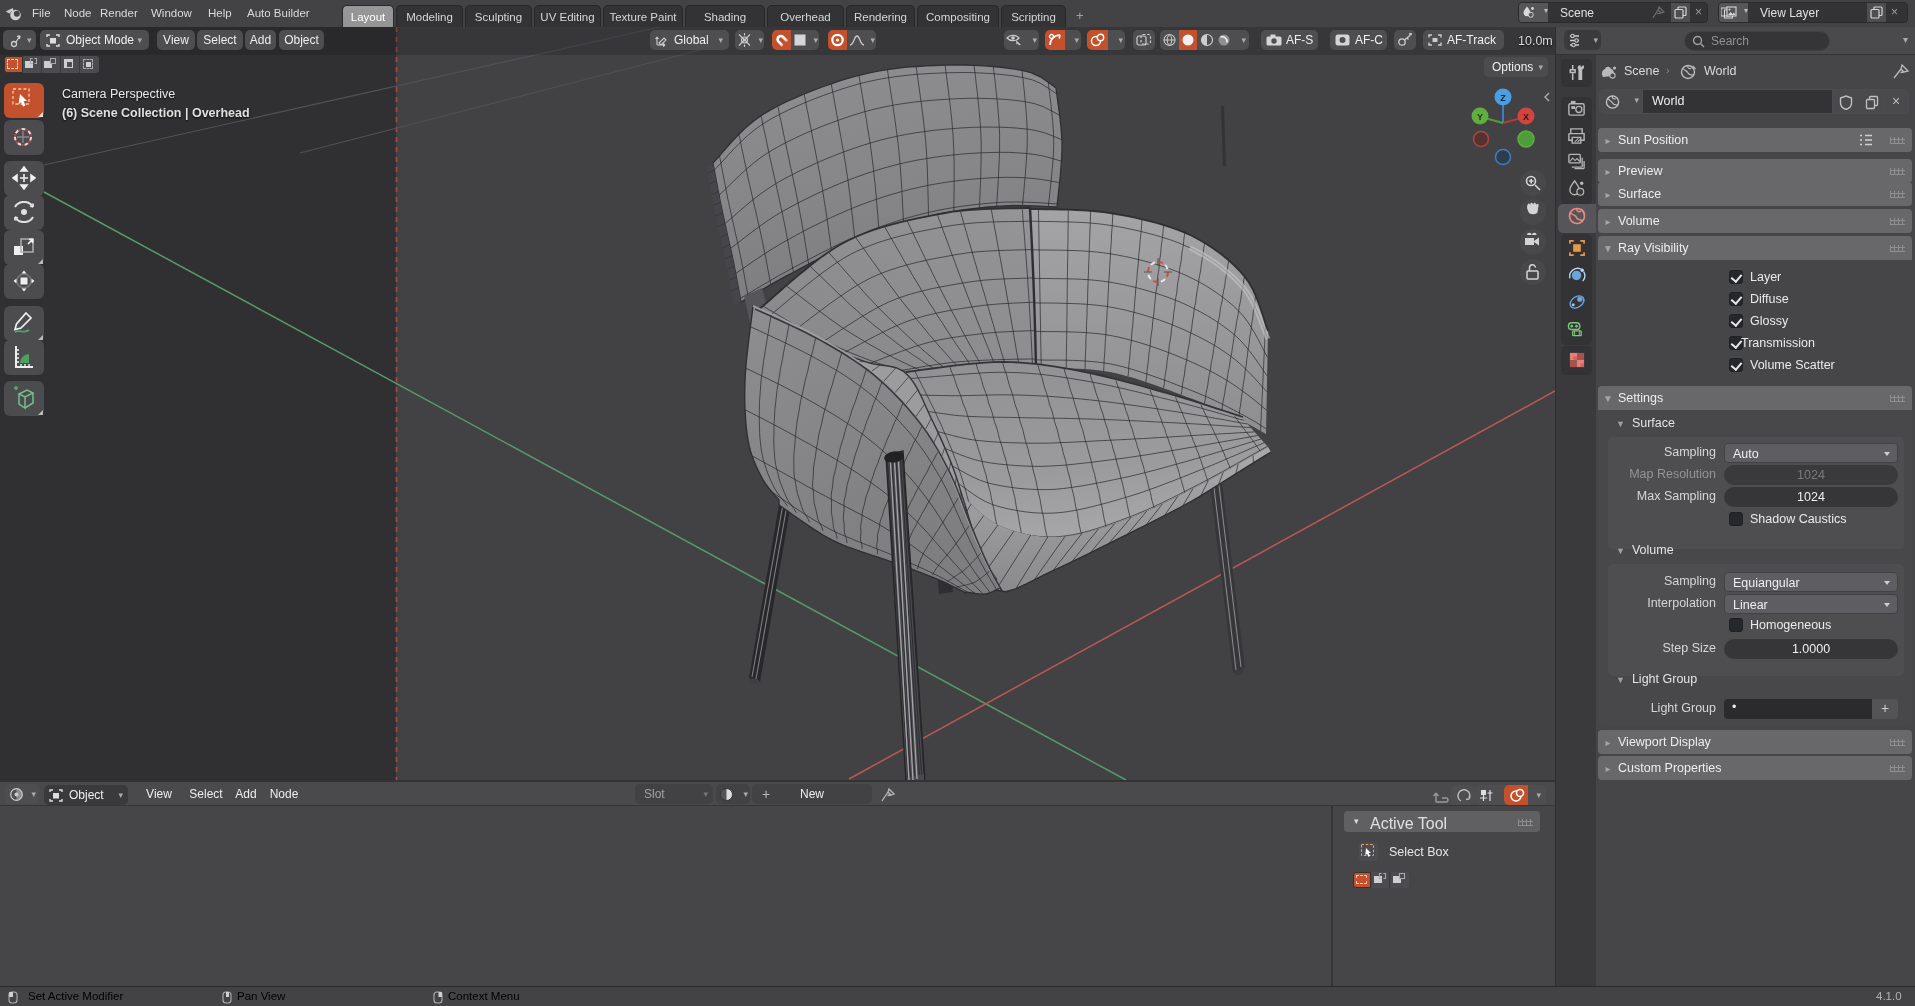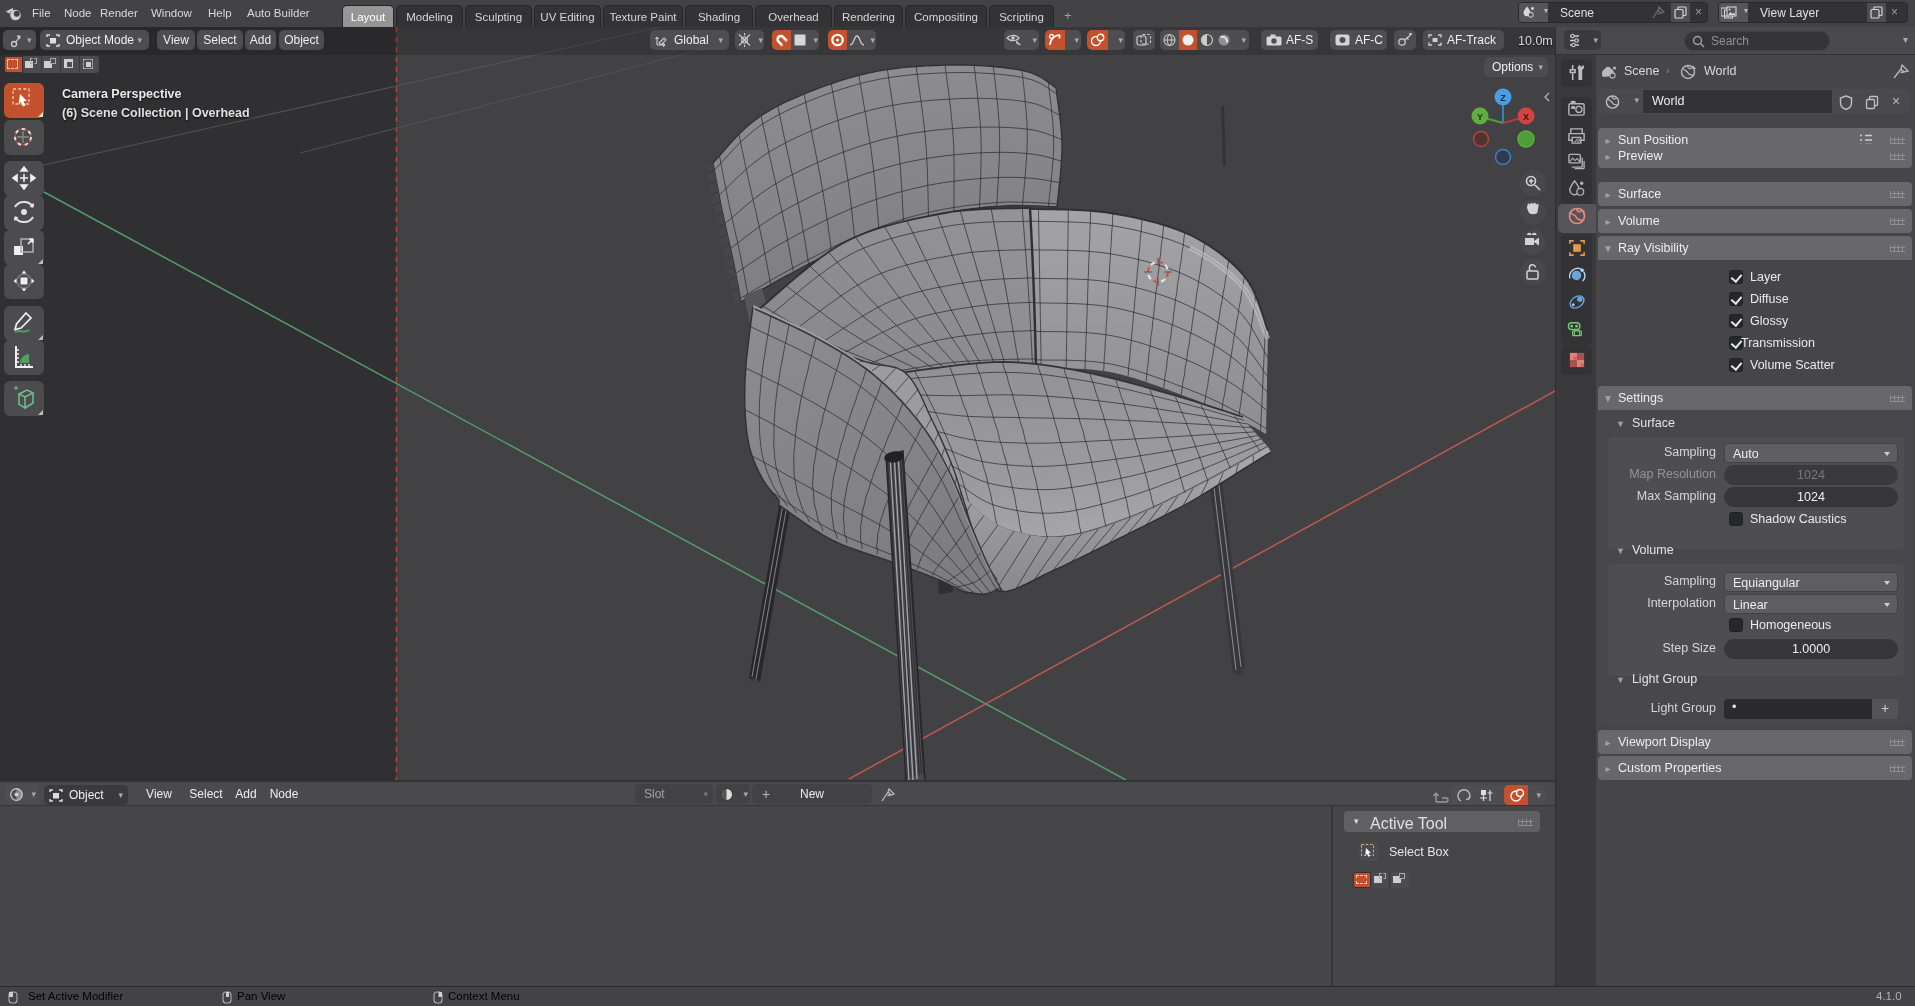--- a/index.html
+++ b/index.html
@@ -49,21 +49,21 @@
  <div class="menu" style="left:100px">Render</div>
  <div class="menu" style="left:151px">Window</div>
  <div class="menu" style="left:208px">Help</div>
  <div class="menu" style="left:247px">Auto Builder</div>
  <div class="tabs">
   <div class="tab act" style="width:52px">Layout</div>
       <div class="tab" style="width:67px">Modeling</div>
       <div class="tab" style="width:67px">Sculpting</div>
   <div class="tab" style="width:67px">UV Editing</div>
       <div class="tab" style="width:80px">Texture Paint</div>
-      <div class="tab" style="width:68px">Shading</div>
+      <div class="tab" style="width:80px">Shading</div>
   <div class="tab" style="width:77px">Overhead</div>
       <div class="tab" style="width:69px">Rendering</div>
       <div class="tab" style="width:82px">Compositing</div>
   <div class="tab" style="width:65px">Scripting</div>
       <div class="tabplus">+</div>
  </div>
  <div class="abs" style="left:1518px;top:2px;width:190px;height:21px;background:#333335;border:1px solid #2a2a2c;border-radius:4px">
   <div class="abs" style="left:0;top:0;width:29px;height:19px;background:#565659;border-radius:3px 0 0 3px">
    <svg class="ico" style="left:2px;top:2px" width="18" height="15" viewBox="0 0 18 15">
           <path d="M6,1.5 C4,4 2.5,6 2.5,8 a3.5,3.2 0 0 0 7,0 C9.5,6 8,4 6,1.5 Z" fill="#d8d8d8"></path>
@@ -386,21 +386,21 @@
  <div style="position:absolute;left:8px;top:2px;width:6px;height:6px;border:1px dashed #aaa;background:#4c4c50"></div>
     </div>
 <div class="abs" style="left:61px;top:29px;width:19px;height:17px;background:#4c4c50;border-right:1px solid #3a3a3d">
  <div style="position:absolute;left:3px;top:3px;width:9px;height:9px;background:#cfcfcf"></div>
  <div style="position:absolute;left:6px;top:6px;width:5px;height:5px;border:1px dashed #555;background:#4c4c50"></div>
     </div>
 <div class="abs" style="left:80px;top:29px;width:19px;height:17px;background:#4c4c50;border-radius:0 3px 3px 0">
  <div style="position:absolute;left:3px;top:3px;width:10px;height:10px;border:1px dashed #aaa"></div>
  <div style="position:absolute;left:6px;top:6px;width:5px;height:5px;background:#cfcfcf"></div>
     </div>
-<div class="vptext" style="left:62px;top:60px;font-weight:bold;color:#eaeaea">Camera Perspective</div>
+<div class="vptext" style="left:62px;top:60px;font-weight:normal;color:#eaeaea">Camera Perspective</div>
 <div class="vptext" style="left:62px;top:79px;font-weight:bold;color:#e0e0e0">(6) Scene Collection | Overhead</div>
 
 <div class="tool act" style="top:56px">
       <svg class="ico" style="left:8px;top:5px" width="24" height="24" viewBox="0 0 24 24">
         <rect x="1" y="1" width="16" height="15" fill="none" stroke="#f5c9a4" stroke-width="1.3" stroke-dasharray="3 2.2"></rect>
         <path d="M8,6 L15,13 L11.5,13 L13.5,17.5 L11,18.5 L9,14 L6.5,16.5 Z" fill="#fff"></path>
       </svg>
       <div style="position:absolute;right:1px;bottom:1px;border-left:5px solid transparent;border-bottom:5px solid #f0e0d0"></div>
     </div>
 <div class="tool" style="top:93px">
@@ -703,21 +703,21 @@
   <div class="abs" style="left:286px;top:0;width:24px;height:25px;background:#4a4a4d;border:1px solid #4c4c50;border-left:none;border-radius:0 5px 5px 0">
    <span style="position:absolute;left:7px;top:3px;color:#bbb;font-size:14px">×</span>
   </div>
  </div>
 
  <div class="phead" style="top:101px"><span class="arr">▸</span>Sun Position
   <svg class="ico" style="right:38px;top:5px;width:16px;height:14px" viewBox="0 0 16 14">
         <path d="M2,2.5 h2 M7,2.5 h7 M2,7 h2 M7,7 h7 M2,11.5 h2 M7,11.5 h7" stroke="#cfcfcf" stroke-width="1.6"></path>
       </svg>
   <div class="grip"></div></div>
- <div class="phead" style="top:117px"><span class="arr">▸</span>Preview<div class="grip"></div></div>
+ <div class="phead" style="top:132px"><span class="arr">▸</span>Preview<div class="grip"></div></div>
  <div class="phead" style="top:155px"><span class="arr">▸</span>Surface<div class="grip"></div></div>
  <div class="phead" style="top:182px"><span class="arr">▸</span>Volume<div class="grip"></div></div>
  <div class="phead" style="top:209px;border-radius:4px 4px 0 0"><span class="arr">▼</span>Ray Visibility<div class="grip"></div></div>
 
  <div class="cb chk" style="left:173px;top:243px"></div>
     <div class="cblab" style="left:194px;top:243px">Layer</div>
  <div class="cb chk" style="left:173px;top:265px"></div>
     <div class="cblab" style="left:194px;top:265px">Diffuse</div>
  <div class="cb chk" style="left:173px;top:287px"></div>
     <div class="cblab" style="left:194px;top:287px">Glossy</div>

